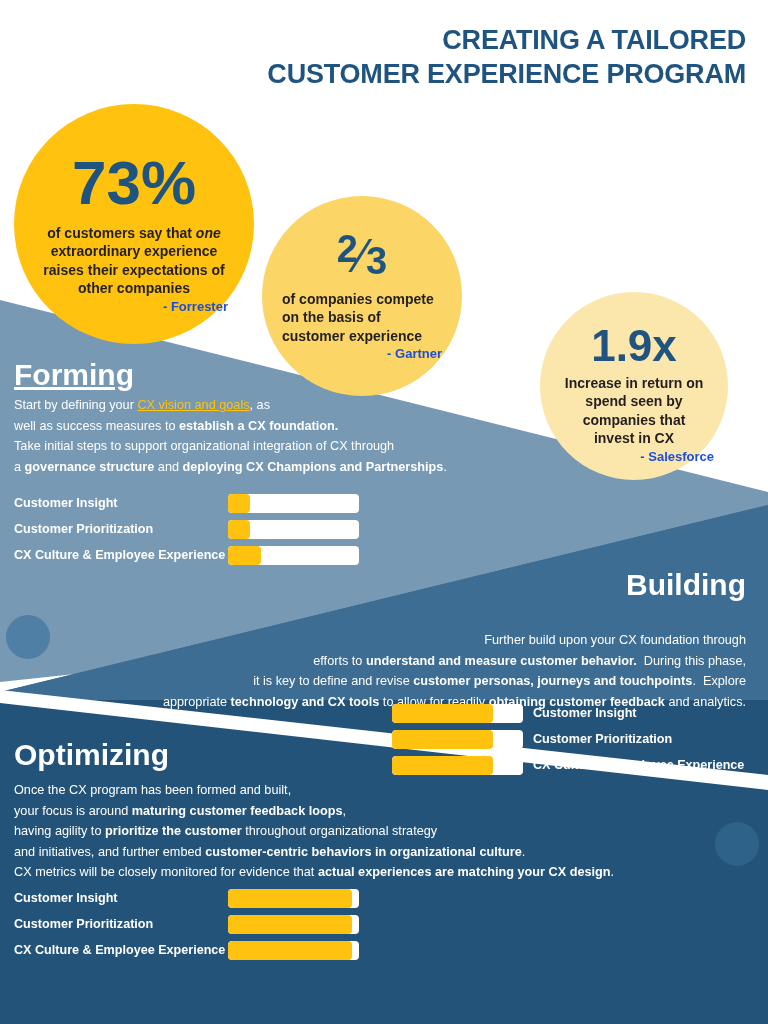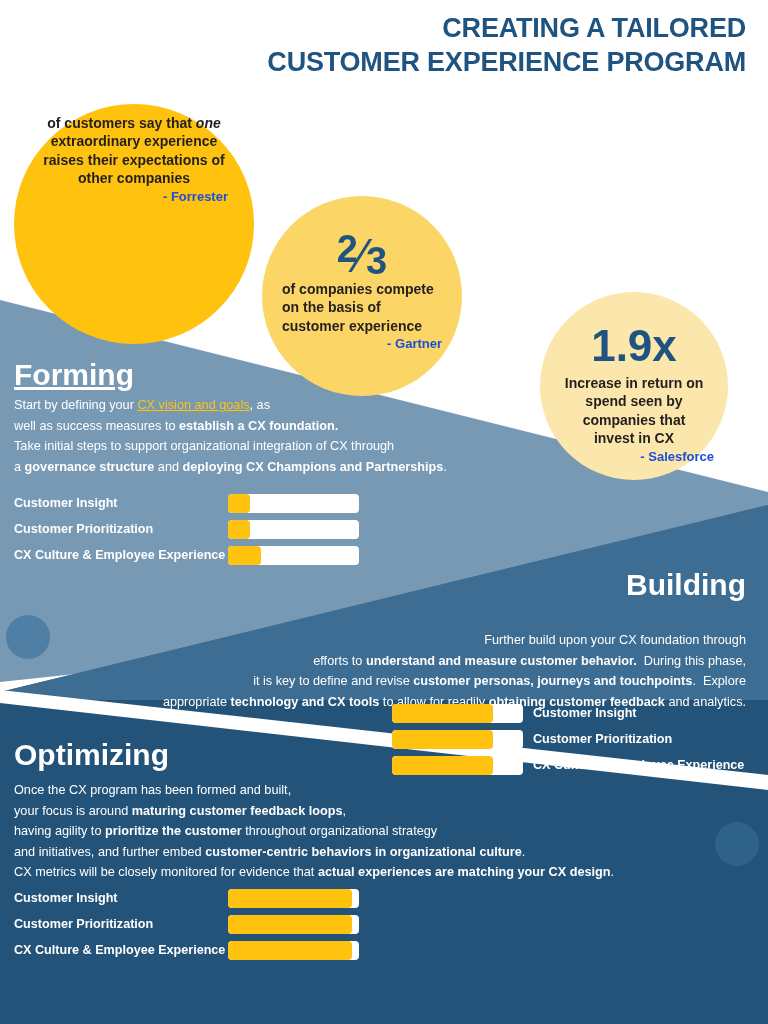--- a/index.html
+++ b/index.html
@@ -9,21 +9,21 @@
     font-family:"Liberation Sans", sans-serif;
     background:#ffffff;
   }
   #stage { position:absolute; inset:0; }
 
   
   #bands { position:absolute; inset:0; width:768px; height:1024px; }
 
   
   .title {
-    position:absolute; top:12px; right:22px;
+    position:absolute; top:24px; right:22px;
     text-align:right; color:#1F5480;
     font-weight:bold; font-size:27px; line-height:1.25;
     letter-spacing:-0.2px;
   }
   .title .l2 { display:block; }
 
   
   .circle { position:absolute; border-radius:50%; text-align:center; }
   .circle .big {
     color:#1F5480; font-weight:bold; line-height:1;
@@ -36,21 +36,21 @@
     color:#1d4ed8; font-weight:bold; font-size:13px; margin-top:1px;
   }
 
   #circle1 { left:14px; top:104px; width:240px; height:240px; background:#FFC20E; }
   #circle1 .big { font-size:62px; padding-top:48px; }
   #circle1 .desc { margin-top:10px; padding:0 26px; }
   #circle1 .src { text-align:right; padding-right:26px; }
 
   #circle2 { left:262px; top:196px; width:200px; height:200px; background:#FBD566; }
   #circle2 .big { font-size:50px; padding-top:34px; }
-  #circle2 .desc { margin-top:0; padding:0 20px; text-align:left; }
+  #circle2 .desc { margin-top:10px; padding:0 20px; text-align:left; }
   #circle2 .src { text-align:right; padding-right:20px; }
 
   #circle3 { left:540px; top:292px; width:188px; height:188px; background:#FBE6AC; }
   #circle3 .big { font-size:44px; padding-top:32px; }
   #circle3 .desc { margin-top:6px; padding:0 22px; }
   #circle3 .src { text-align:right; padding-right:14px; }
 
   
   .frac { display:inline-block; position:relative; }
   .frac .num { font-size:38px; vertical-align:top; }
@@ -131,20 +131,21 @@
 
   <div class="deco" id="deco1"></div>
   <div class="deco" id="deco2"></div>
 
   <div class="title">
     <span>CREATING A TAILORED</span>
     <span class="l2">CUSTOMER EXPERIENCE PROGRAM</span>
   </div>
 
   <div class="circle" id="circle1">
+    <div class="big">73%</div>
     <div class="desc">
       of customers say that <em>one</em> extraordinary experience raises their expectations of other companies
     </div>
     <div class="src">- Forrester</div>
   </div>
 
   <div class="circle" id="circle2">
     <div class="big">
       <span class="frac">
         <span class="num">2</span><span class="slash">⁄</span><span class="den">3</span>

